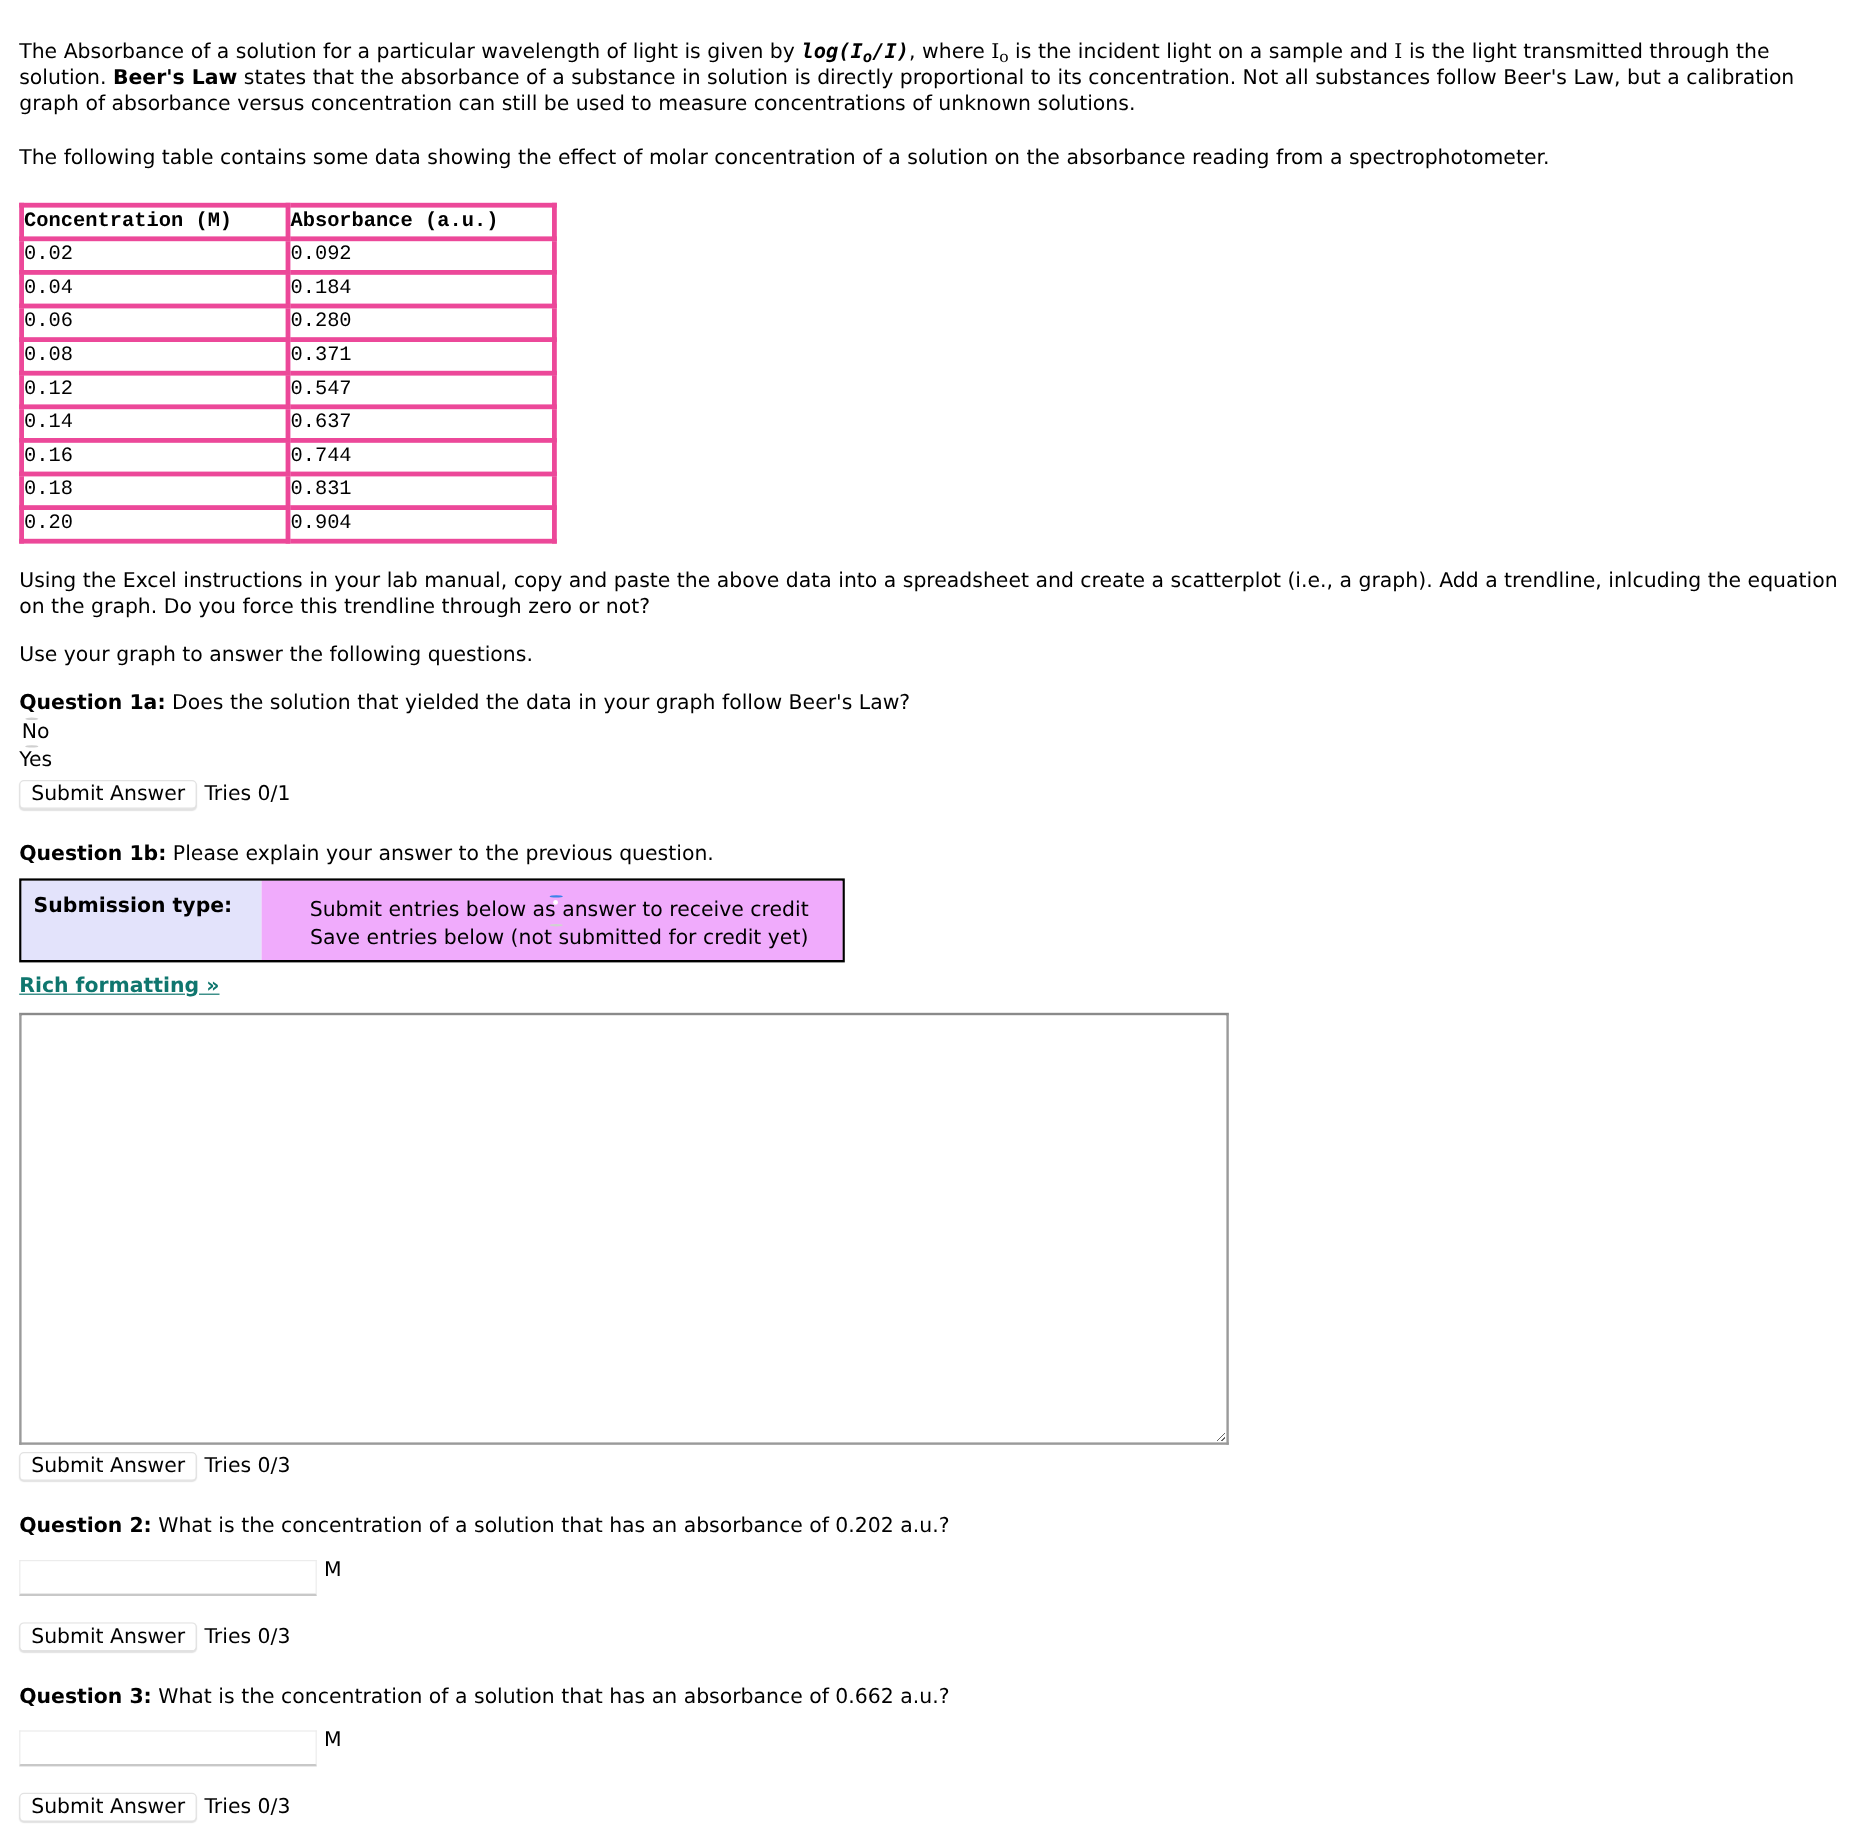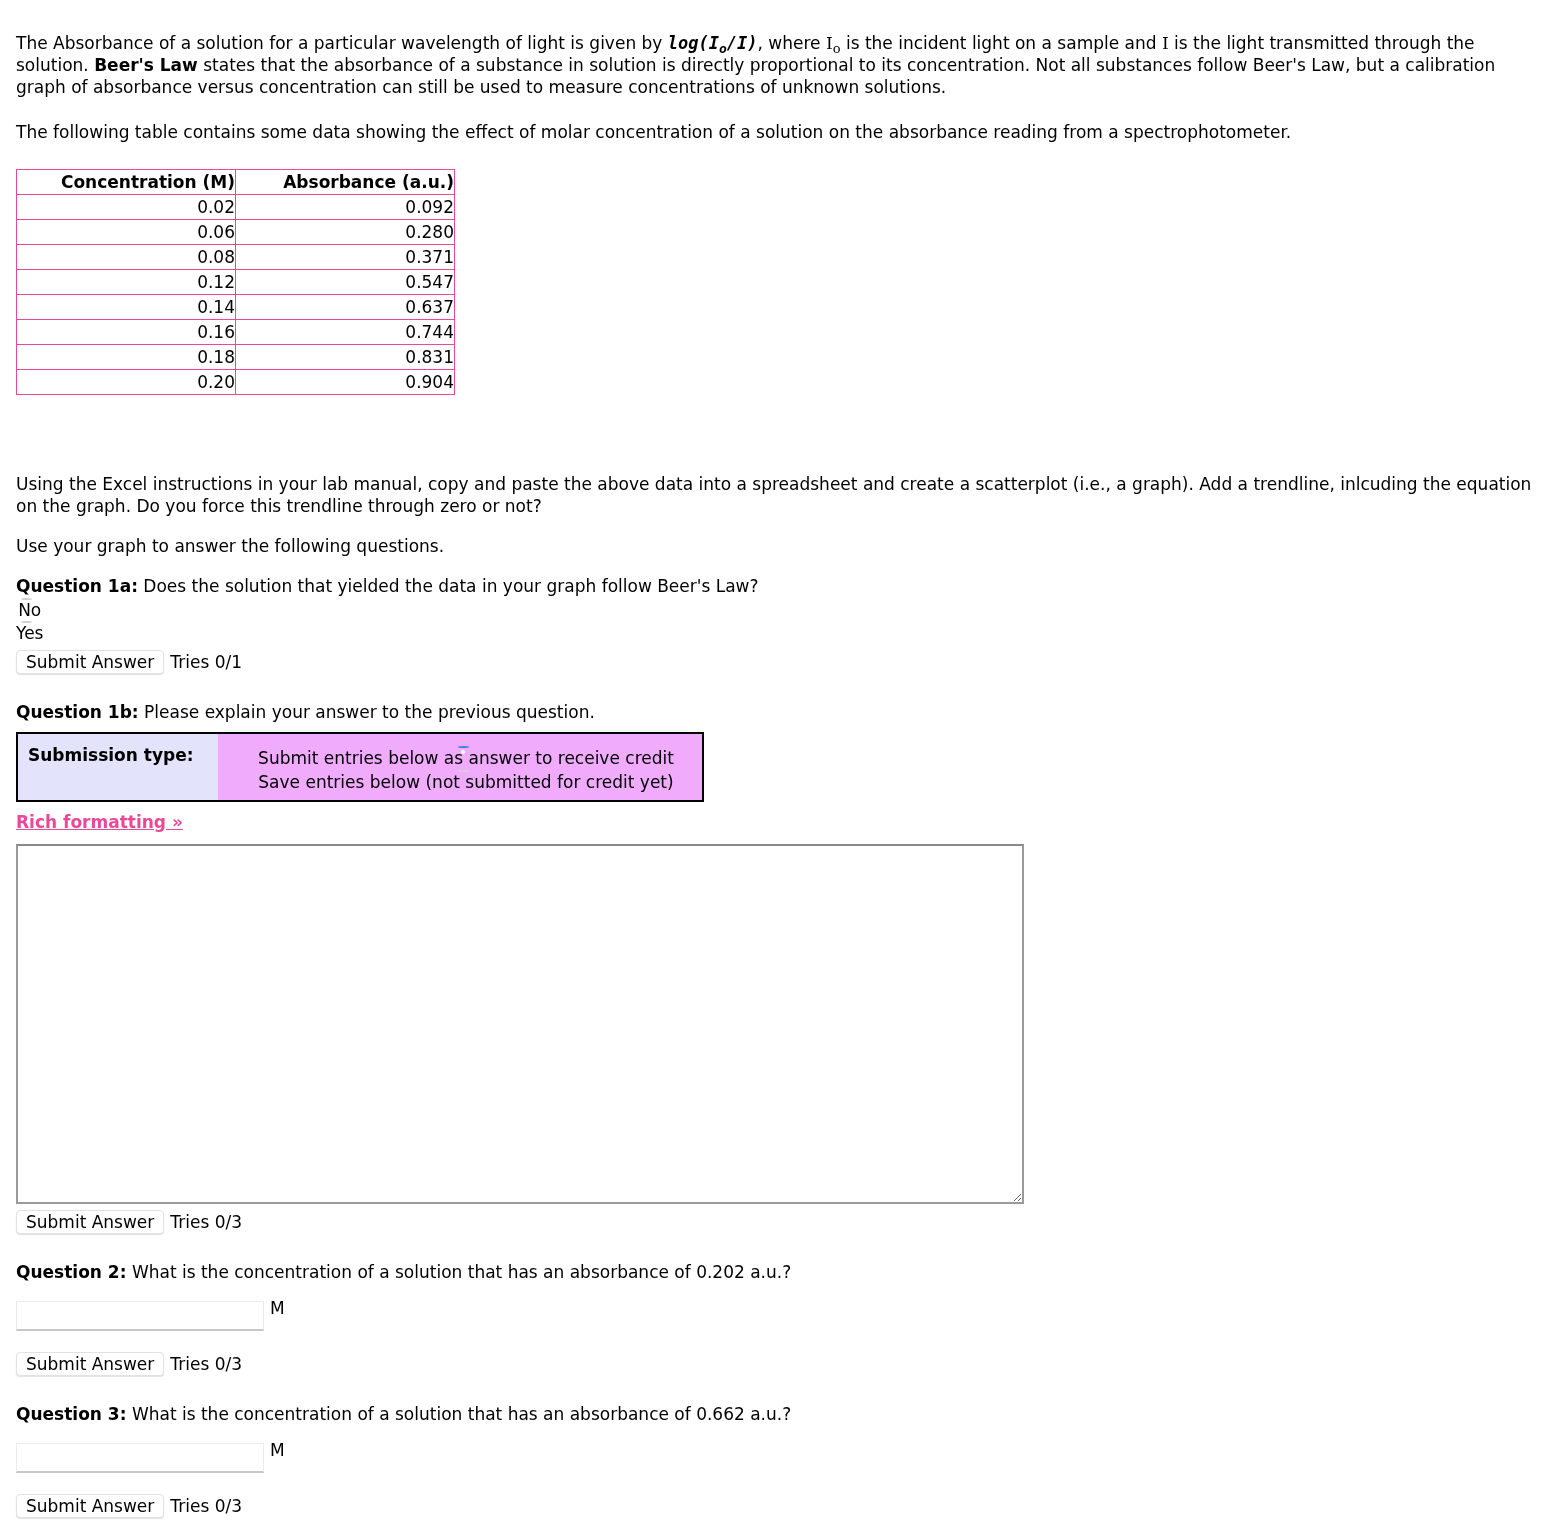--- a/index.html
+++ b/index.html
@@ -17,25 +17,26 @@
   .mono-b { font-family: "DejaVu Sans Mono", "Liberation Mono", monospace; font-weight: bold; font-style: italic; }
   .mono { font-family: "DejaVu Serif", "Liberation Serif", serif; }
   sub { font-size: 13px; vertical-align: -4px; line-height: 0; }
 
   table.data {
     position: absolute; left: 16px; top: 169px;
     border-collapse: collapse;
     font-size: 17px;
   }
   table.data th, table.data td {
-    border: 1px solid #ec4899;
-    text-align: right;
+    border: 4px solid #ec4899;
+    text-align: left;
     height: 24px;
     padding: 0;
     line-height: 24px;
+    font-family: Liberation Mono, monospace;
   }
   table.data th { font-weight: bold; }
   table.data .c1 { width: 218px; }
   table.data .c2 { width: 218px; }
 
   .abs { position: absolute; left: 16px; }
   .btn {
     display: inline-block;
     font-family: "DejaVu Sans", "Liberation Sans", sans-serif;
     font-size: 17px;
@@ -72,21 +73,21 @@
   }
   .subtype .lbl {
     width: 200px; background: #e3e3fb; font-weight: bold;
     padding: 11px 0 0 10px; box-sizing: border-box;
   }
   .subtype .opts { flex: 1; background: #f0abfc; padding: 10px 0 0 12px; box-sizing: border-box; }
   .subtype .radio-row { height: 24px; }
 
   .richlink {
     position: absolute; left: 16px; top: 812px;
-    color: #ec4899; font-weight: bold; text-decoration: underline; cursor: pointer;
+    color: #0f766e; font-weight: bold; text-decoration: underline; cursor: pointer;
   }
   textarea.answer {
     position: absolute; left: 16px; top: 844px;
     width: 1008px; height: 360px;
     box-sizing: border-box;
     border: 2px solid #9a9a9a;
     border-top-color: #8a8a8a;
     resize: both; background: #fff;
   }
   input.ans {
@@ -109,20 +110,24 @@
   <thead>
     <tr>
       <th class="c1">Concentration (M)</th>
       <th class="c2">Absorbance (a.u.)</th>
     </tr>
   </thead>
   <tbody>
     <tr>
         <td>0.02</td>
         <td>0.092</td>
+      </tr>
+    <tr>
+        <td>0.04</td>
+        <td>0.184</td>
       </tr>
     <tr>
         <td>0.06</td>
         <td>0.280</td>
       </tr>
     <tr>
         <td>0.08</td>
         <td>0.371</td>
       </tr>
     <tr>

